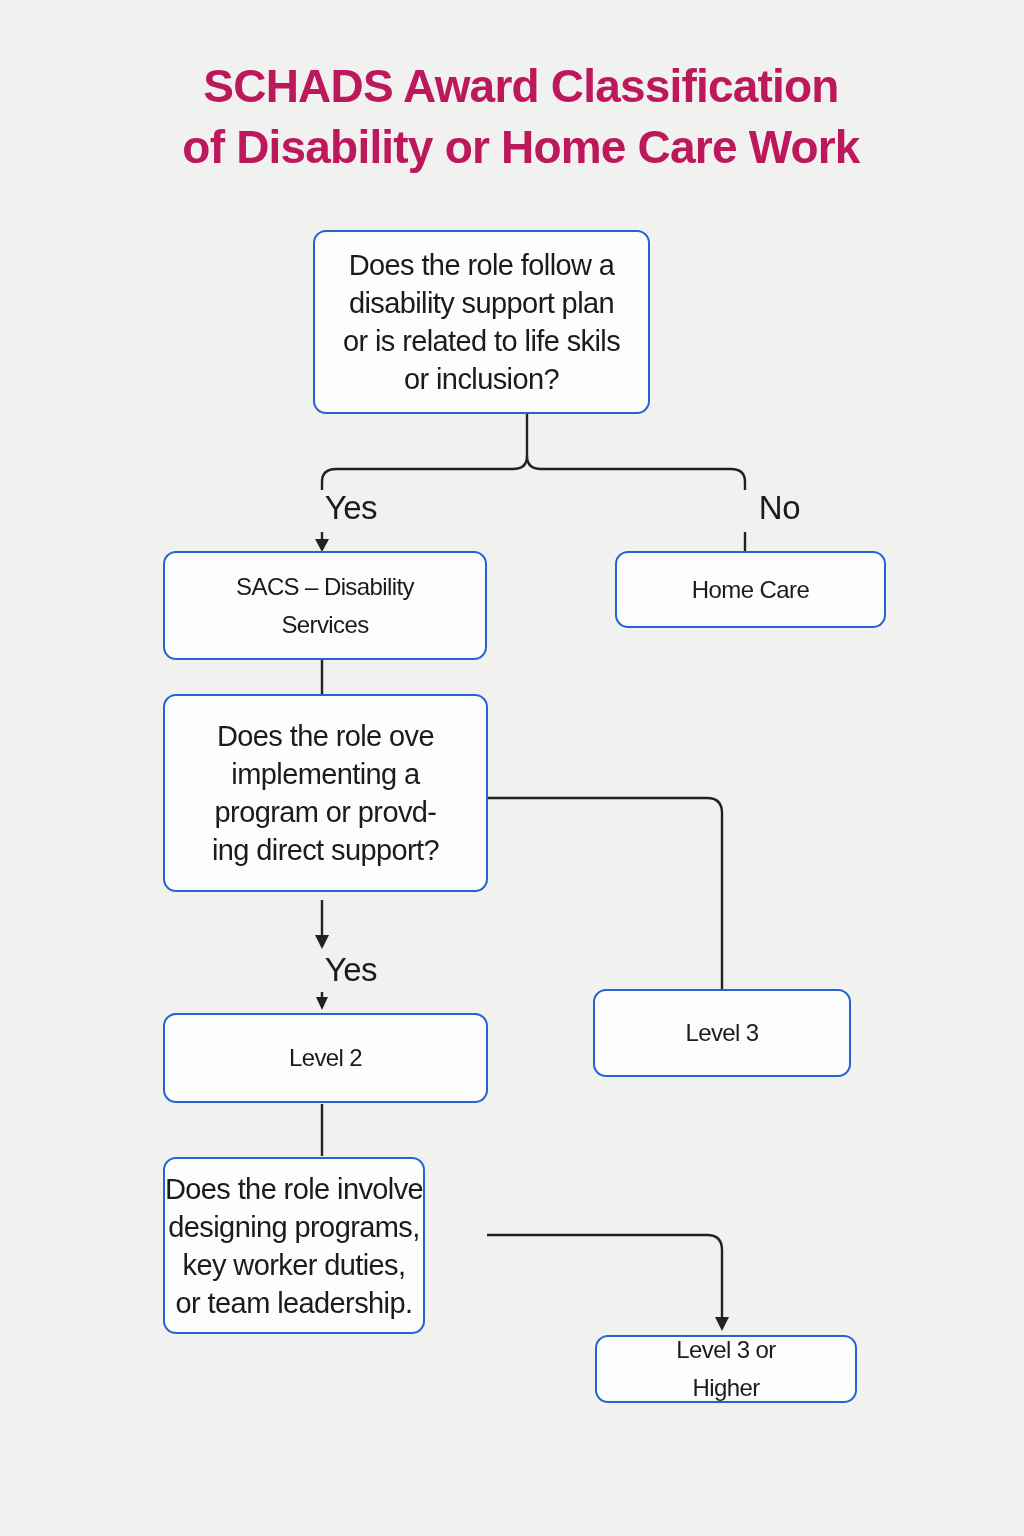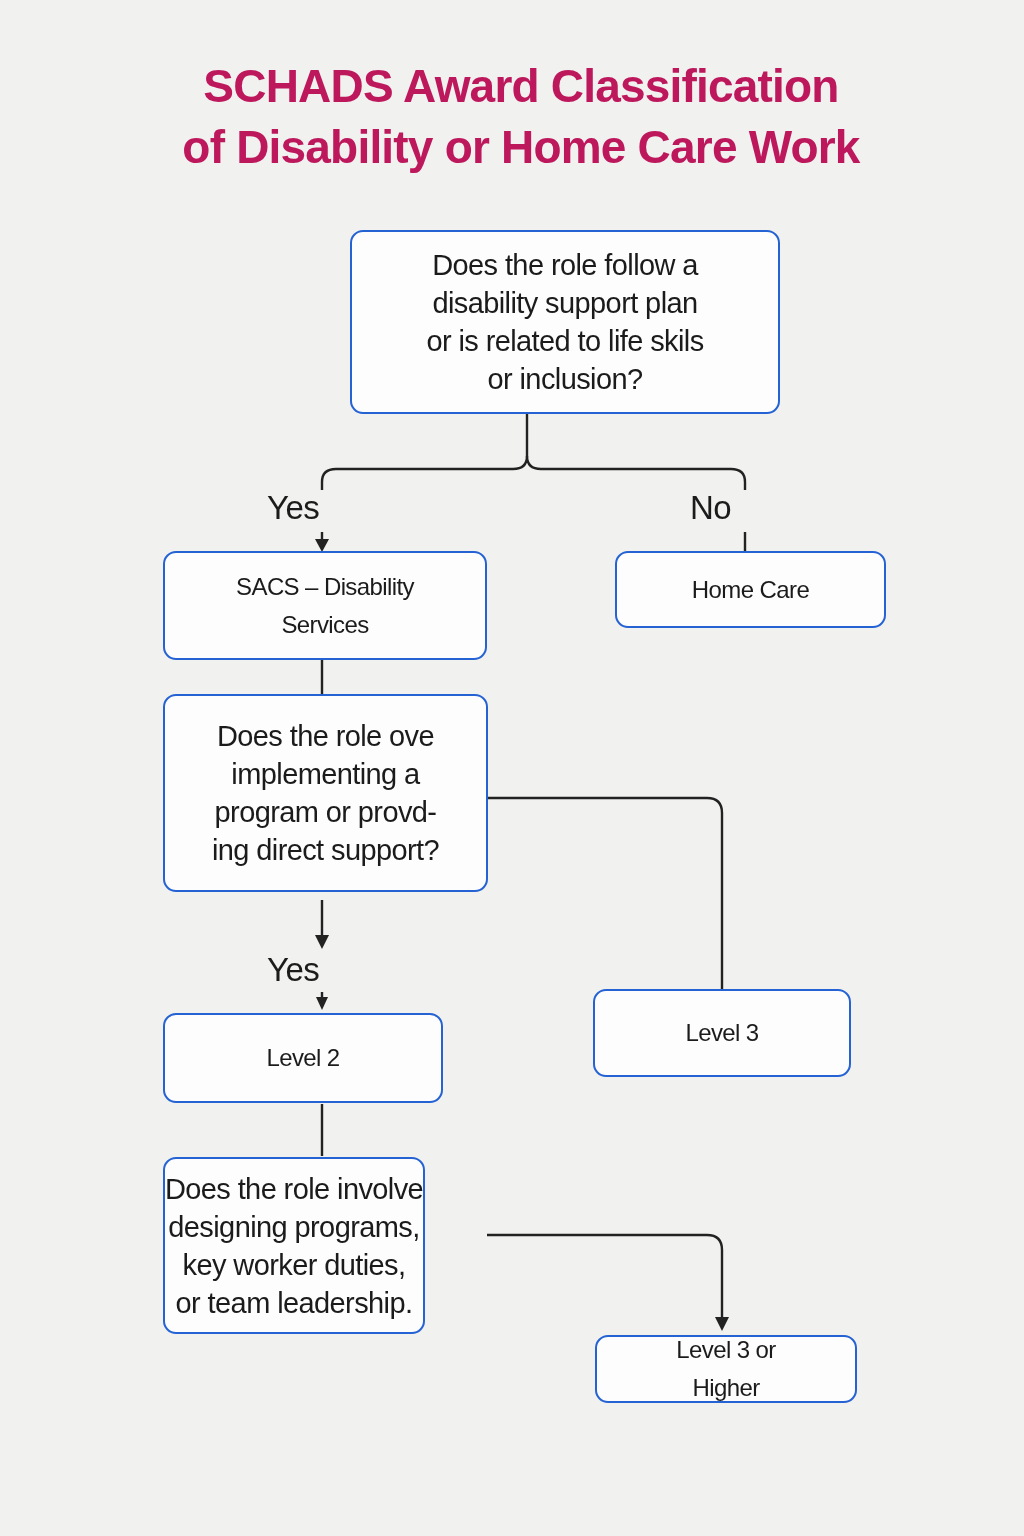--- a/index.html
+++ b/index.html
@@ -47,21 +47,21 @@
   .node .line {
     font-size: 29px;
     line-height: 38px;
     letter-spacing: -0.6px;
     white-space: nowrap;
   }
   .node.result .line { font-size: 24px; }
   .edge-label {
     position: absolute;
     width: 110px;
-    text-align: left;
+    text-align: right;
     font-size: 33px;
     letter-spacing: -0.5px;
     color: #1b1b1b;
   }
 </style>
 </head>
 <body>
 
 <div class="canvas">
 
@@ -91,21 +91,21 @@
 
     <path d="M322 992 L322 998"></path>
     <polygon points="316,997 328,997 322,1010"></polygon>
 
     <path d="M322 1104 L322 1156"></path>
 
     <path d="M487 1235 L707 1235 Q722 1235 722 1250 L722 1318"></path>
     <polygon points="715,1317 729,1317 722,1331"></polygon>
   </svg>
 
-  <div class="node" style="left:350px; top:230px; width:430px; height:184px;text-align:right;">
+  <div class="node" style="left:313px; top:230px; width:337px; height:184px;text-align:right;">
     <div class="line">Does the role follow a</div>
     <div class="line">disability support plan</div>
     <div class="line">or is related to life skils</div>
     <div class="line">or inclusion?</div>
   </div>
 
   <div class="edge-label" style="left:267px; top:489px;">Yes</div>
   <div class="edge-label" style="left:690px; top:489px;">No</div>
 
   <div class="node result" style="left:163px; top:551px; width:324px; height:109px;">
@@ -119,21 +119,21 @@
 
   <div class="node" style="left:163px; top:694px; width:325px; height:198px;">
     <div class="line">Does the role ove</div>
     <div class="line">implementing a</div>
     <div class="line">program or provd-</div>
     <div class="line">ing direct support?</div>
   </div>
 
   <div class="edge-label" style="left:267px; top:951px;">Yes</div>
 
-  <div class="node result" style="left:163px; top:1013px; width:280px; height:90px;">
+  <div class="node result" style="left:163px; top:1013px; width:325px; height:90px;">
     <div class="line">Level 2</div>
   </div>
 
   <div class="node result" style="left:593px; top:989px; width:258px; height:88px;">
     <div class="line">Level 3</div>
   </div>
 
   <div class="node" style="left:163px; top:1157px; width:262px; height:177px;">
     <div class="line">Does the role involve</div>
     <div class="line">designing programs,</div>

